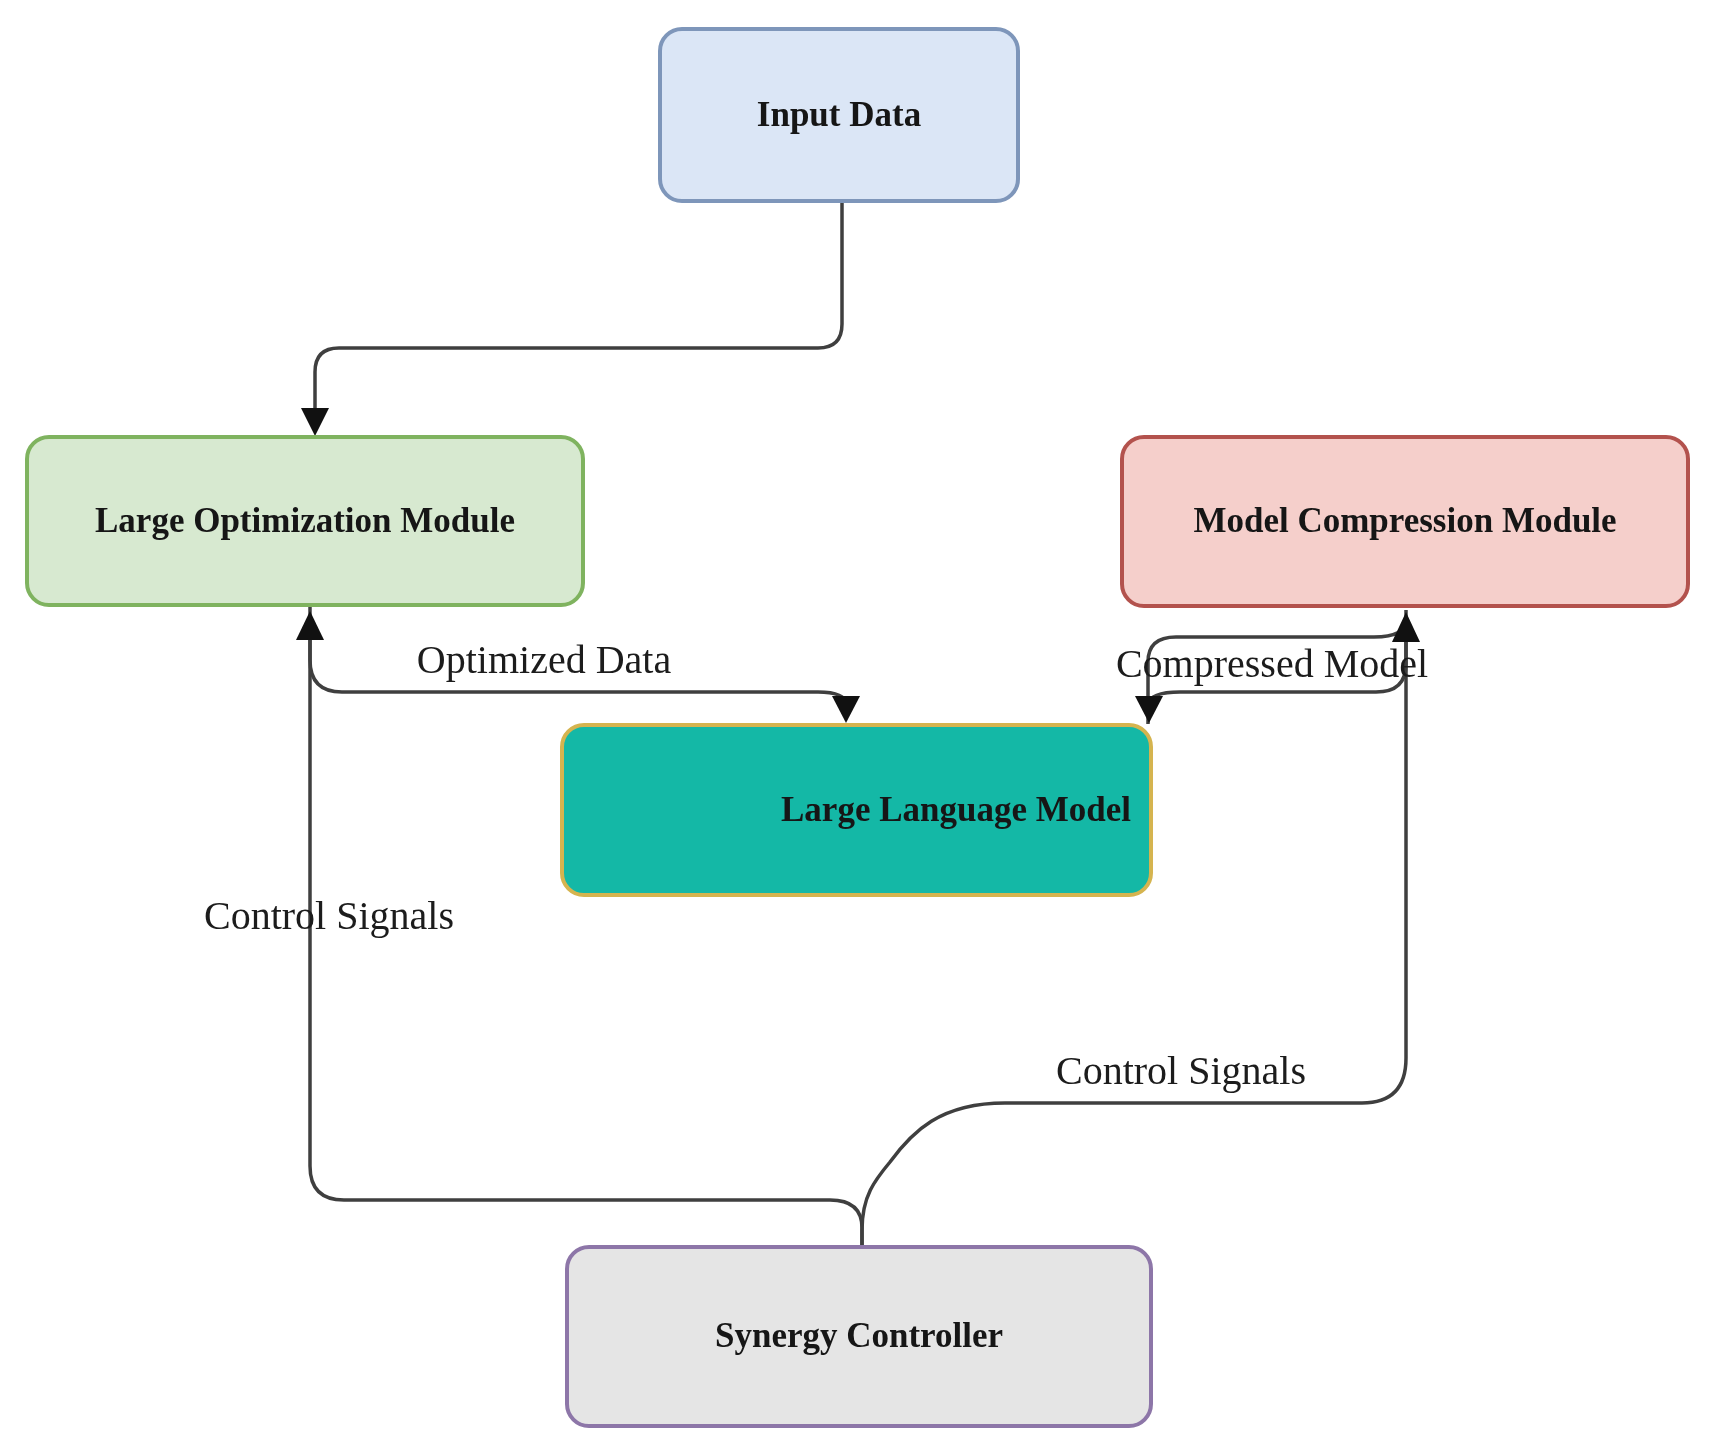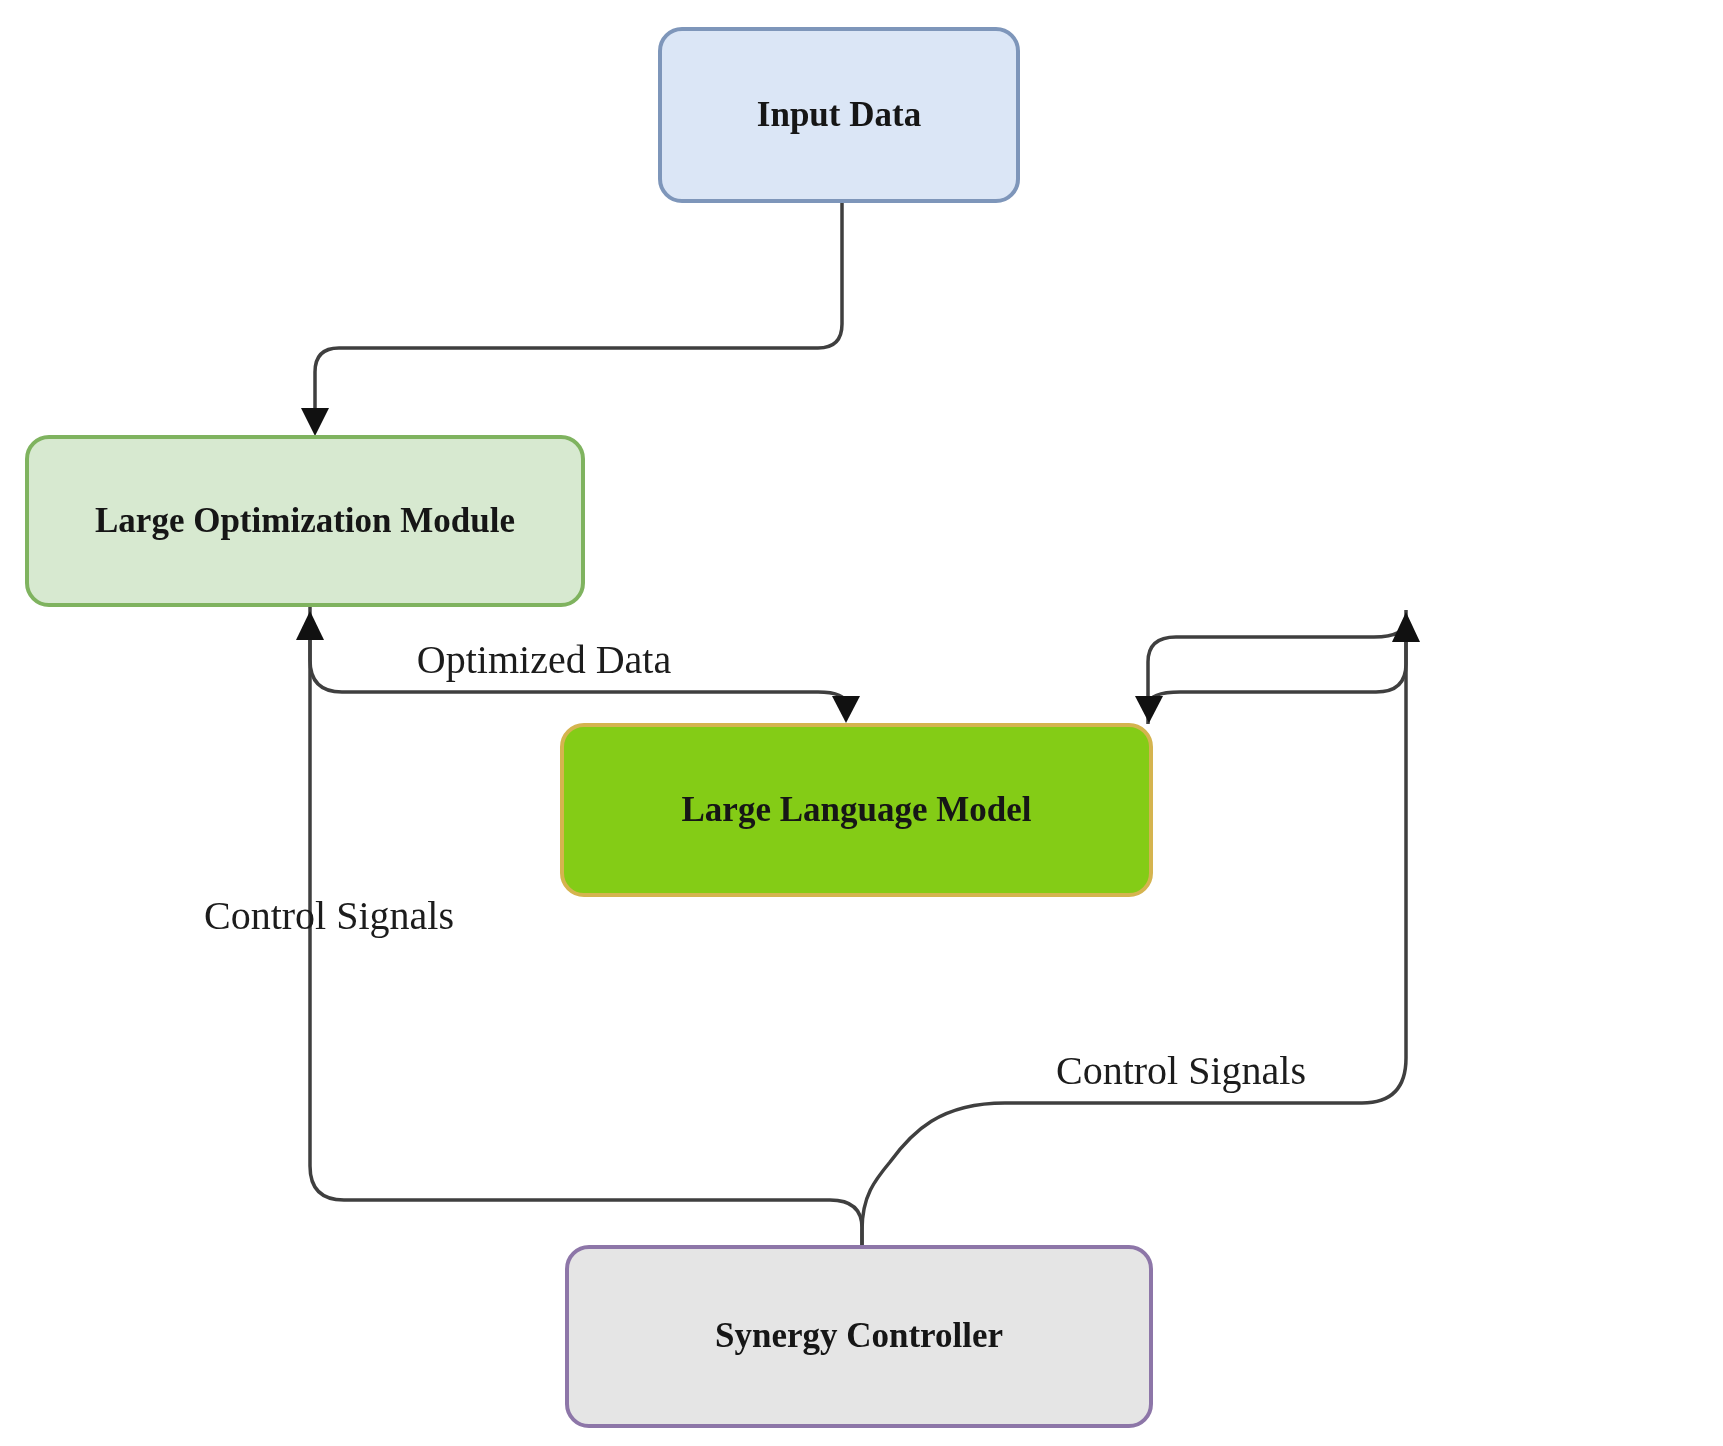--- a/index.html
+++ b/index.html
@@ -95,26 +95,30 @@
   </svg>
 
   <div class="node node-input" style="background: rgb(219, 230, 246); border-color: rgb(126, 150, 186);">
     <span class="node-label">Input Data</span>
   </div>
 
   <div class="node node-dataopt" style="background: rgb(215, 233, 208); border-color: rgb(127, 179, 95);">
     <span class="node-label">Large Optimization Module</span>
   </div>
 
+  <div class="node node-modelcomp" style="background: rgb(245, 207, 203); border-color: rgb(179, 82, 77);">
+    <span class="node-label">Model Compression Module</span>
+  </div>
 
-  <div class="node node-llm" style="background: #84cc16; border-color: rgb(213, 180, 79);">
+  <div class="node node-llm" style="background: #14b8a6; border-color: rgb(213, 180, 79); justify-content: flex-end;">
     <span class="node-label">Large Language Model</span>
   </div>
 
   <div class="node node-synergy" style="background: #e5e5e5; border-color: rgb(141, 118, 168);">
     <span class="node-label">Synergy Controller</span>
   </div>
 
   <div class="edge-label lbl-optimized">Optimized Data</div>
+  <div class="edge-label lbl-compressed">Compressed Model</div>
   <div class="edge-label lbl-control-left">Control Signals</div>
   <div class="edge-label lbl-control-right">Control Signals</div>
 
 </div>
 
 </body></html>

